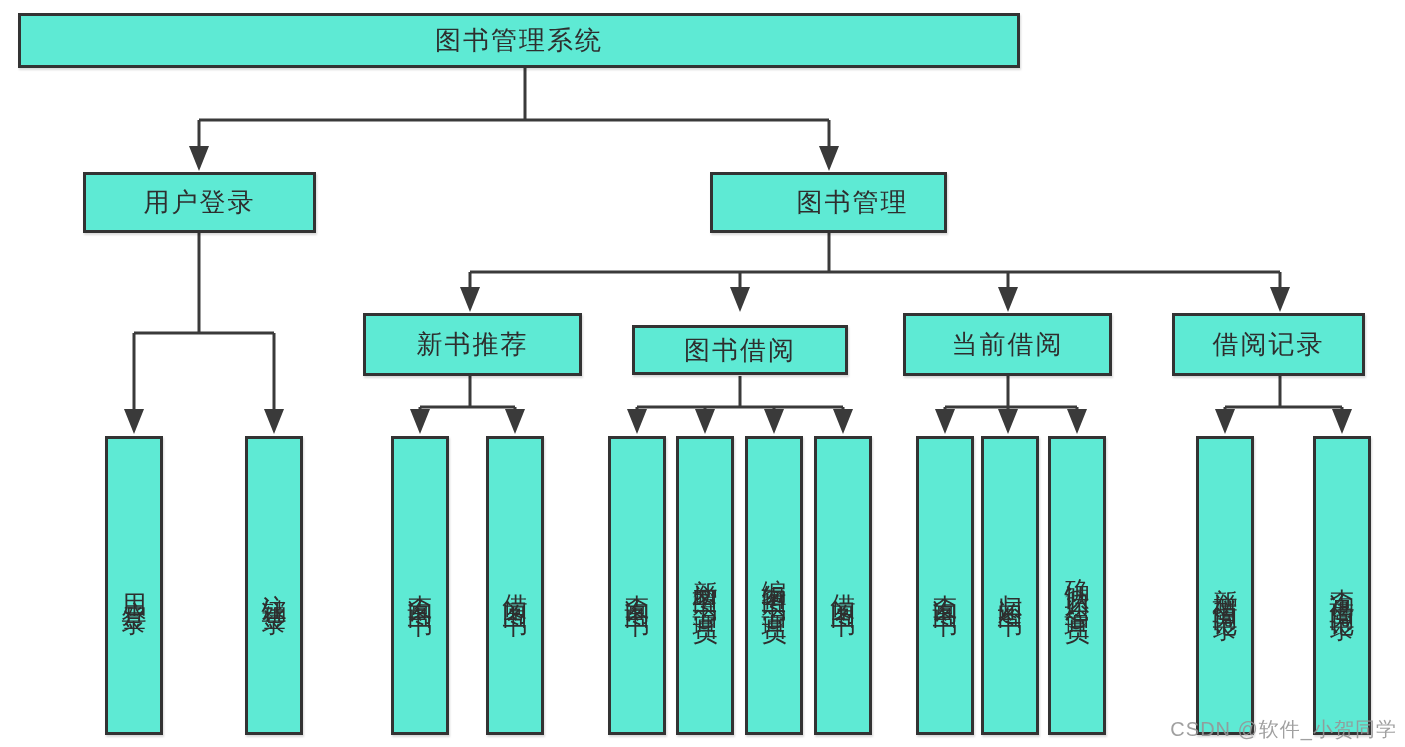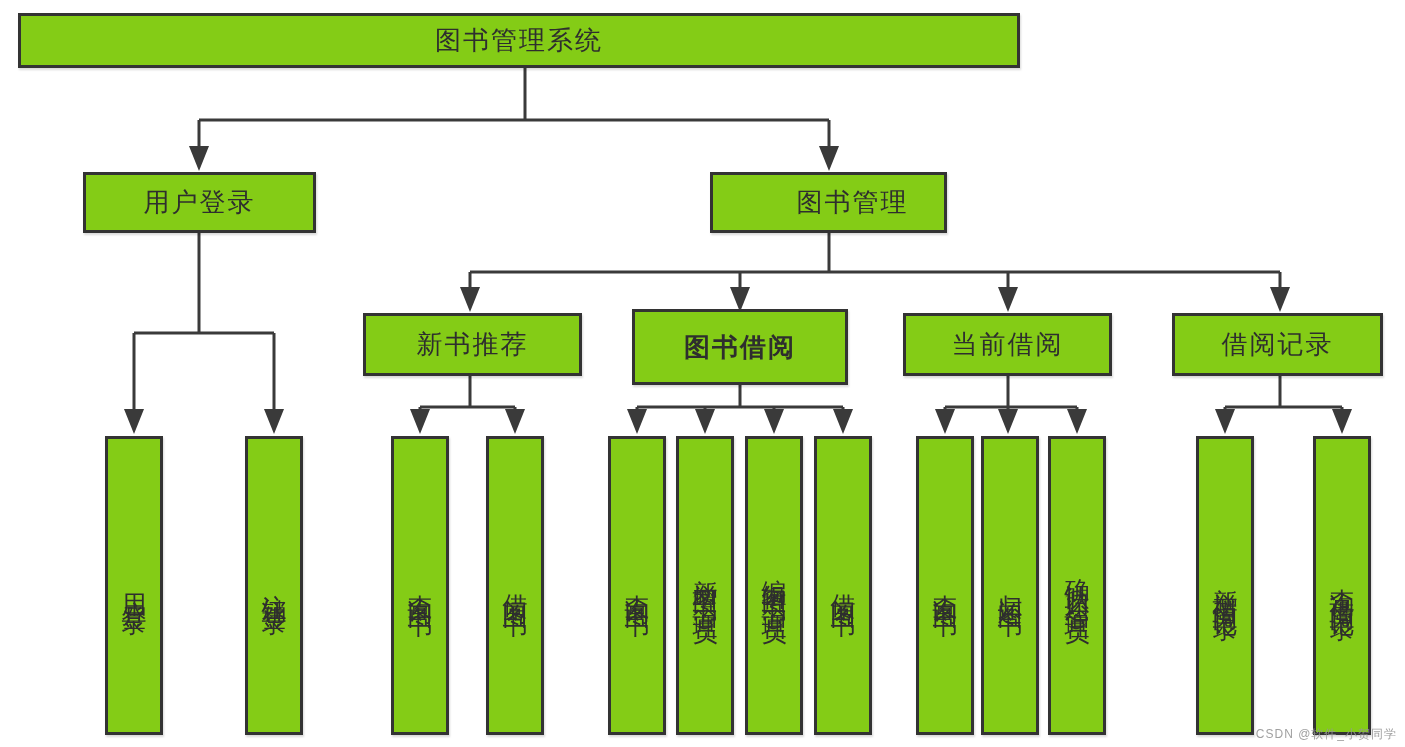--- a/index.html
+++ b/index.html
@@ -8,42 +8,42 @@
     width:1405px;height:747px;
     background:#ffffff;
     font-family:"Liberation Sans", sans-serif;
     overflow:hidden;
   }
   #wires{position:absolute;left:0;top:0;width:1405px;height:747px;}
   .node{
     position:absolute;
     box-sizing:border-box;
     border:3px solid #333333;
-    background:#84cc16;
+    background:#5eead4;
     display:flex;
     align-items:center;
     justify-content:center;
     color:#2e2e2e;
     box-shadow:1px 2px 2px rgba(0,0,0,0.15);
     z-index:2;
   }
   .hnode{font-size:26px;letter-spacing:2px;white-space:nowrap;}
   .vnode span{
     writing-mode:vertical-rl;
     text-orientation:mixed;
     font-size:25px;
     letter-spacing:6px;
     line-height:1;
     white-space:nowrap;
   }
   .watermark{
     position:absolute;
     right:8px;
     bottom:4px;
-    font-size:12px;
+    font-size:20px;
     color:rgba(150,150,150,0.9);
     letter-spacing:1px;
     z-index:5;
     white-space:nowrap;
   }
 </style>
 </head>
 <body>
 
 <div id="canvas">
@@ -94,23 +94,23 @@
       <polygon points="1332,409 1352,409 1342,434"></polygon>
     </g>
   </svg>
 
   <div class="node hnode" style="left:18px;top:13px;width:1002px;height:55px;">图书管理系统</div>
 
   <div class="node hnode" style="left:83px;top:172px;width:233px;height:61px;">用户登录</div>
   <div class="node hnode" style="left:710px;top:172px;width:237px;height:61px;padding-left:48px;">图书管理</div>
 
   <div class="node hnode" style="left:363px;top:313px;width:219px;height:63px;">新书推荐</div>
-  <div class="node hnode" style="left:632px;top:309px;width:216px;height:76px;font-weight:bold;">图书借阅</div>
+  <div class="node hnode" style="left:632px;top:325px;width:216px;height:50px;">图书借阅</div>
   <div class="node hnode" style="left:903px;top:313px;width:209px;height:63px;text-align:right;">当前借阅</div>
-  <div class="node hnode" style="left:1172px;top:313px;width:211px;height:63px;">借阅记录</div>
+  <div class="node hnode" style="left:1172px;top:313px;width:193px;height:63px;">借阅记录</div>
 
   <div class="node vnode" style="left:105px;top:436px;width:58px;height:299px;">
     <span>用户登录</span>
     </div>
   <div class="node vnode" style="left:245px;top:436px;width:58px;height:299px;">
     <span>注销登录</span>
     </div>
 
   <div class="node vnode" style="left:391px;top:436px;width:58px;height:299px;">
     <span>查询图书</span>

